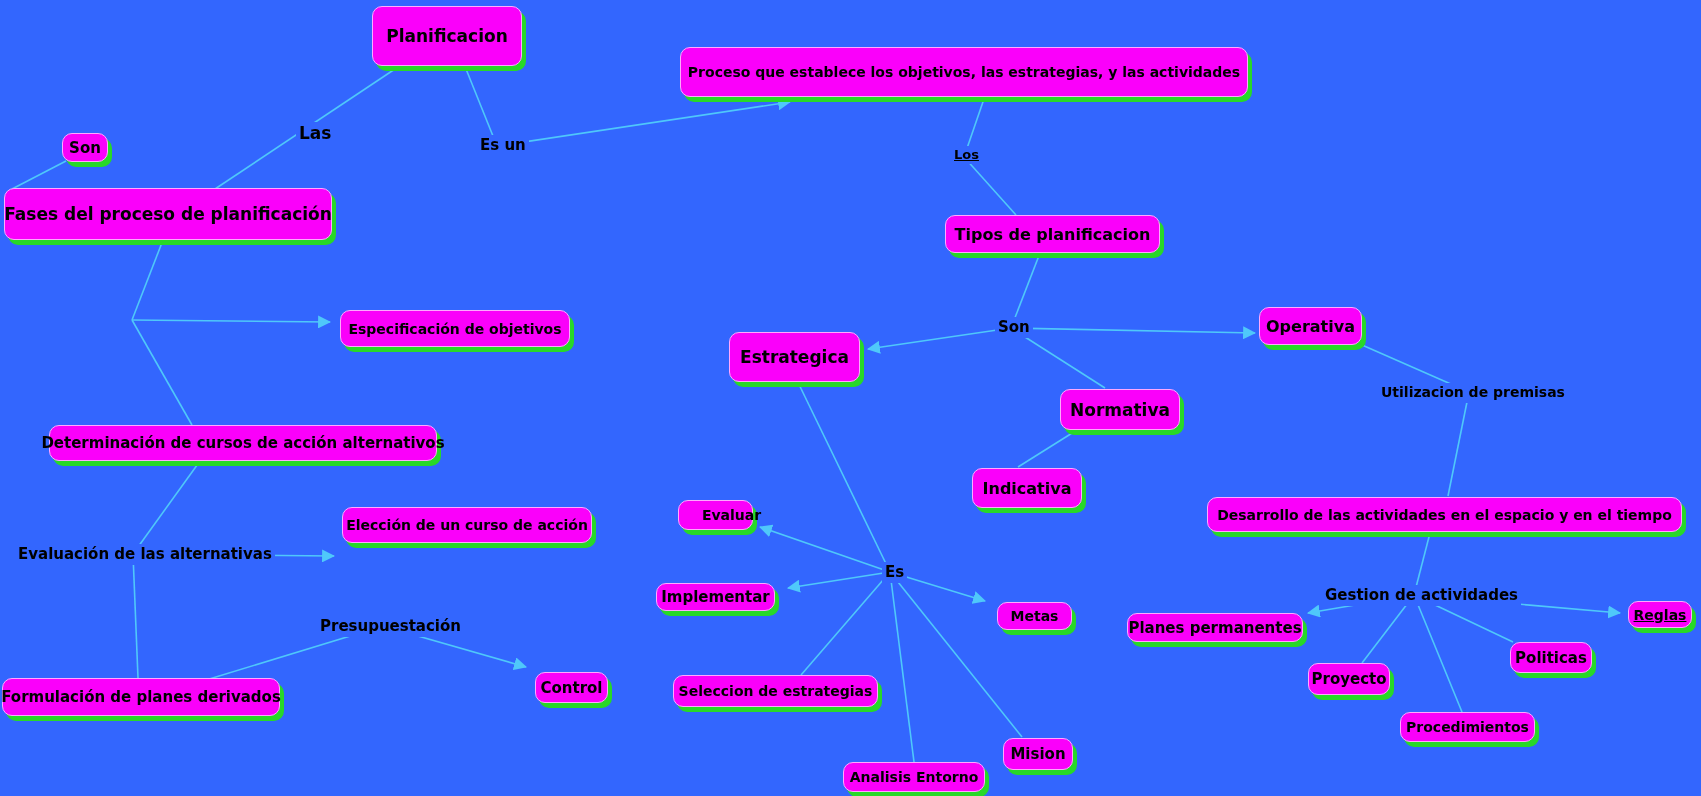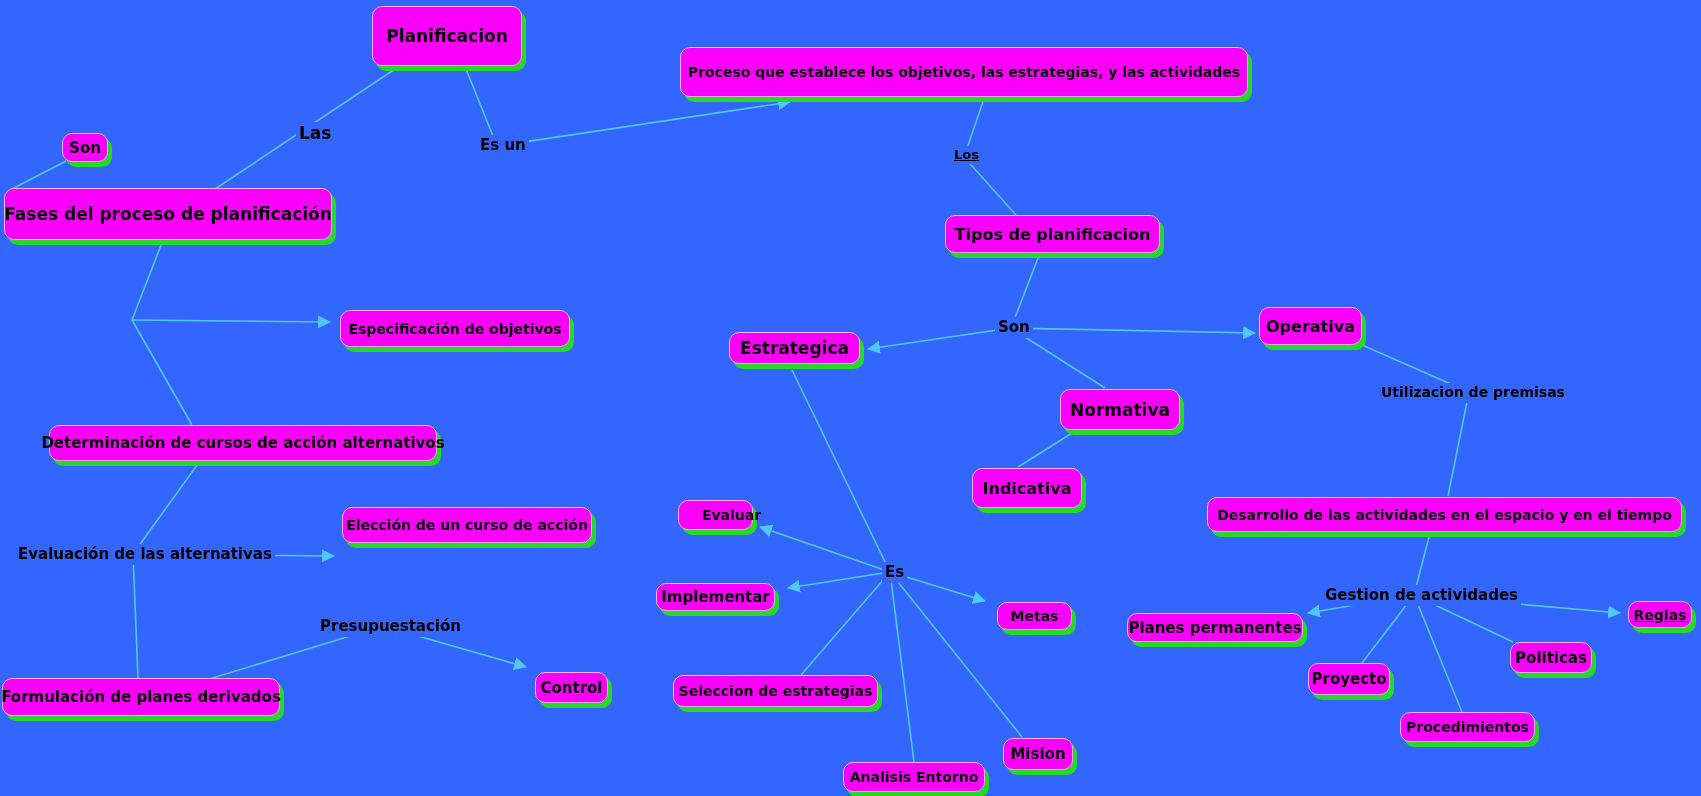--- a/index.html
+++ b/index.html
@@ -82,21 +82,21 @@
     <div class="lbl" style="left: 882px; top: 562px; font-size: 15px;">Es</div>
     <div class="lbl" style="left: 1322px; top: 585px; font-size: 15px;">Gestion de actividades</div>
     <div class="lbl" style="left: 317px; top: 616px; font-size: 15px;">Presupuestación</div>
     <div class="node" style="left: 372px; top: 6px; width: 150px; height: 60px; font-size: 17px;">Planificacion</div>
     <div class="node" style="left: 680px; top: 47px; width: 568px; height: 50px; font-size: 14px;">Proceso que establece los objetivos, las estrategias, y las actividades</div>
     <div class="node" style="left: 62px; top: 133px; width: 46px; height: 29px; font-size: 15px;">Son</div>
     <div class="node" style="left: 4px; top: 188px; width: 328px; height: 52px; font-size: 17px;">Fases del proceso de planificación</div>
     <div class="node" style="left: 945px; top: 215px; width: 215px; height: 38px; font-size: 16px;">Tipos de planificacion</div>
     <div class="node" style="left: 340px; top: 310px; width: 230px; height: 37px; font-size: 14px;">Especificación de objetivos</div>
     <div class="node" style="left: 1259px; top: 307px; width: 103px; height: 38px; font-size: 16px;">Operativa</div>
-    <div class="node" style="left: 729px; top: 332px; width: 131px; height: 32px; font-size: 17px;">Estrategica</div>
+    <div class="node" style="left: 729px; top: 332px; width: 131px; height: 50px; font-size: 17px;">Estrategica</div>
     <div class="node" style="left: 1060px; top: 389px; width: 120px; height: 41px; font-size: 17px;">Normativa</div>
     <div class="node" style="left: 22px; top: 425px; width: 388px; height: 36px; font-size: 15px; margin-left: 27px;">Determinación de cursos de acción alternativos</div>
     <div class="node" style="left: 972px; top: 468px; width: 110px; height: 40px; font-size: 16px;">Indicativa</div>
     <div class="node" style="left: 1207px; top: 497px; width: 475px; height: 35px; font-size: 14px;">Desarrollo de las actividades en el espacio y en el tiempo</div>
     <div class="node" style="left: 678px; top: 500px; width: 75px; height: 30px; font-size: 14px; padding-left: 32px;">Evaluar</div>
     <div class="node" style="left: 342px; top: 507px; width: 250px; height: 36px; font-size: 14px;">Elección de un curso de acción</div>
     <div class="node" style="left: 656px; top: 583px; width: 119px; height: 28px; font-size: 15px;">Implementar</div>
     <div class="node" style="left: 997px; top: 602px; width: 75px; height: 28px; font-size: 14px;">Metas</div>
     <div class="node" style="left: 1628px; top: 601px; width: 64px; height: 27px; font-size: 14px; text-decoration: underline;">Reglas</div>
     <div class="node" style="left: 1127px; top: 613px; width: 176px; height: 29px; font-size: 15px;">Planes permanentes</div>

